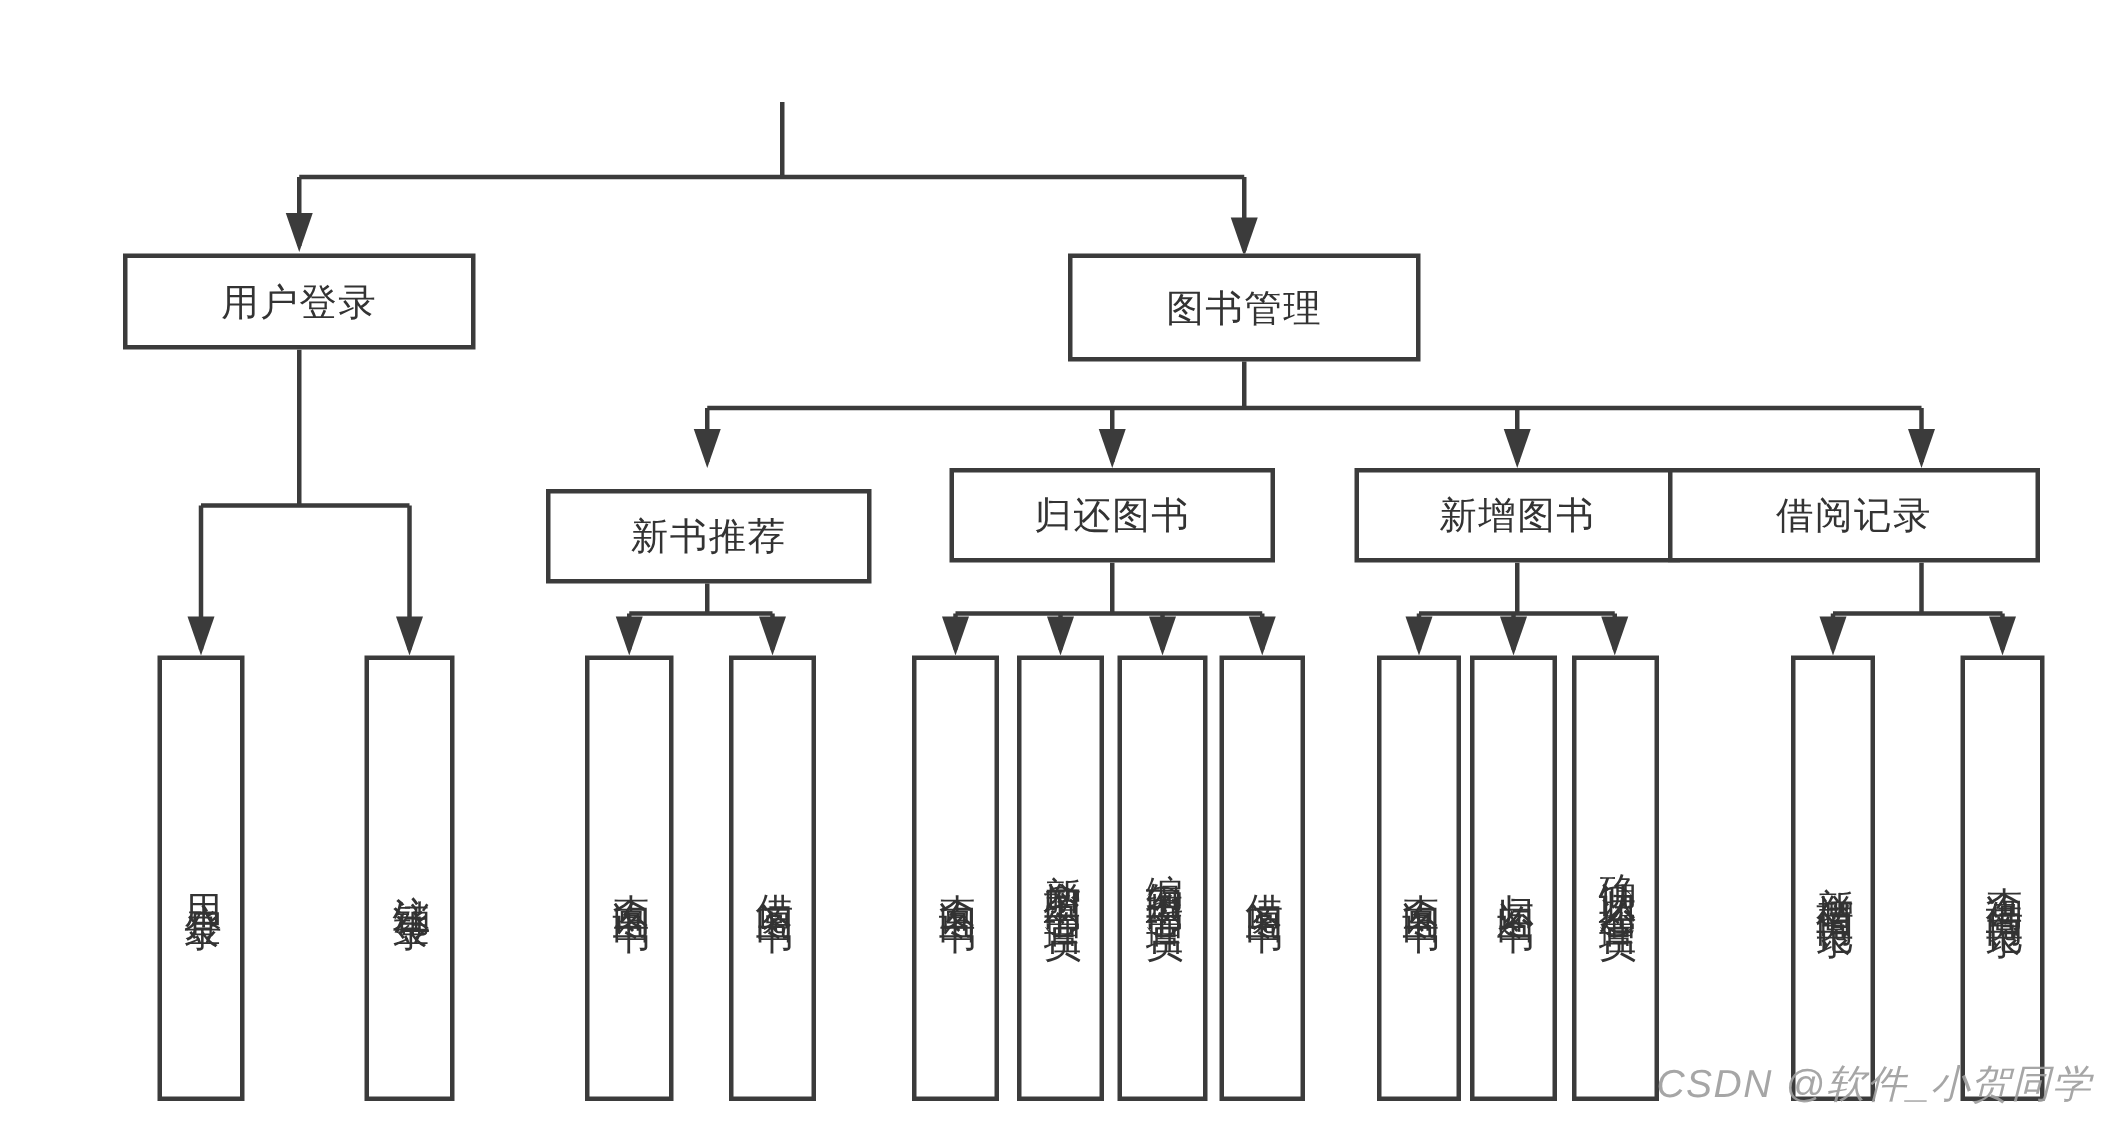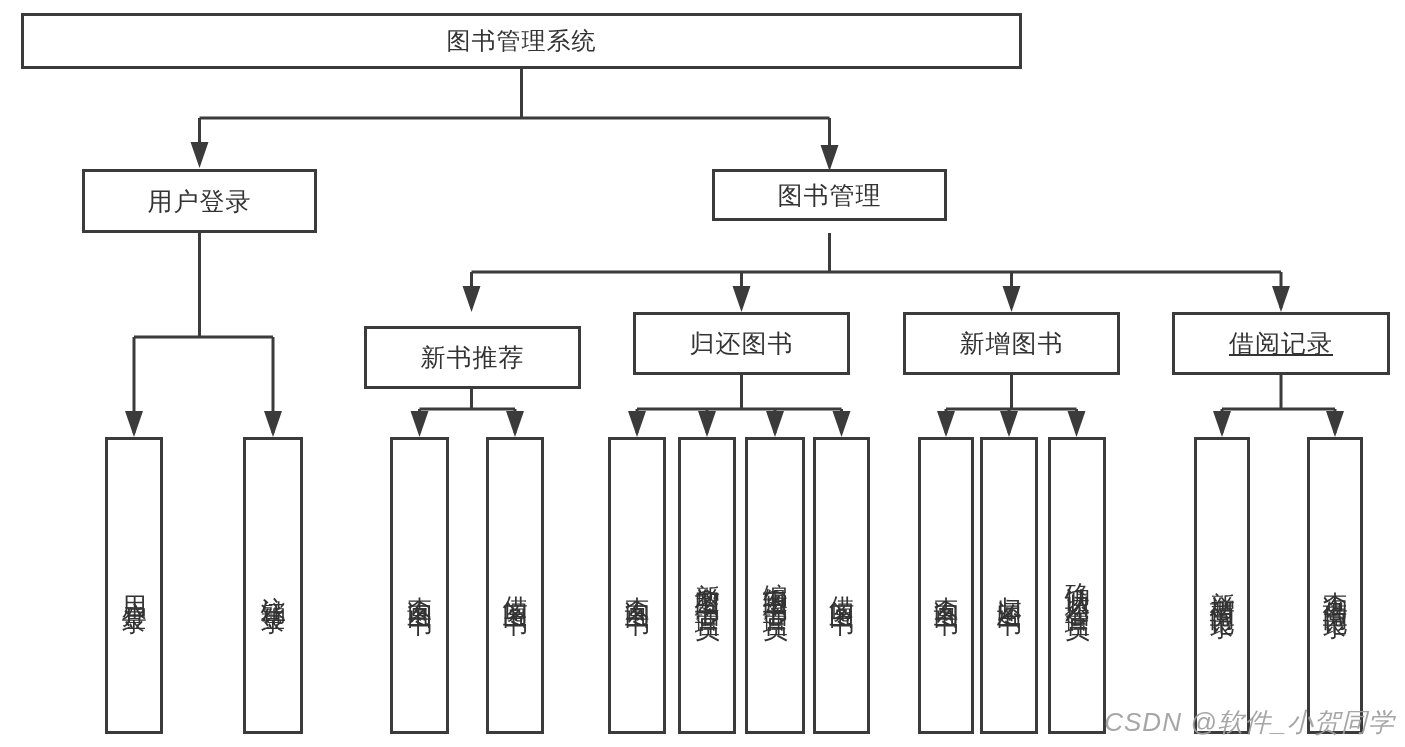--- a/index.html
+++ b/index.html
@@ -117,29 +117,28 @@
       <polygon points="766,411 784,411 775,437"></polygon>
       <polygon points="832.5,411 850.5,411 841.5,437"></polygon>
       <polygon points="937,411 955,411 946,437"></polygon>
       <polygon points="1000,411 1018,411 1009,437"></polygon>
       <polygon points="1067.5,411 1085.5,411 1076.5,437"></polygon>
       <polygon points="1213,411 1231,411 1222,437"></polygon>
       <polygon points="1326,411 1344,411 1335,437"></polygon>
     </g>
   </svg>
 
-  <div class="node h root" style="left:21px; top:13px; width:1001px; height:56px;">图书管理系统</div>
 
   <div class="node h" style="left:82px; top:169px; width:235px; height:64px;">用户登录</div>
-  <div class="node h" style="left:712px; top:169px; width:235px; height:52px;">图书管理</div>
+  <div class="node h" style="left:712px; top:169px; width:235px; height:72px;">图书管理</div>
 
   <div class="node h" style="left:364px; top:326px; width:217px; height:63px;font-family:Liberation Serif, serif;">新书推荐</div>
   <div class="node h" style="left:633px; top:312px; width:217px; height:63px;">归还图书</div>
   <div class="node h" style="left:903px; top:312px; width:217px; height:63px;">新增图书</div>
-  <div class="node h" style="left:1172px; top:312px; width:218px; height:63px;text-decoration:underline;">借阅记录</div>
+  <div class="node h" style="left:1112px; top:312px; width:248px; height:63px;">借阅记录</div>
 
   <div class="node v" style="left:105px; top:437px; width:58px; height:297px;">用户登录</div>
   <div class="node v" style="left:243px; top:437px; width:60px; height:297px;">注销登录</div>
 
   <div class="node v" style="left:390px; top:437px; width:59px; height:297px;">查询图书</div>
   <div class="node v" style="left:486px; top:437px; width:58px; height:297px;">借阅图书</div>
 
   <div class="node v" style="left:608px; top:437px; width:58px; height:297px;">查询图书</div>
   <div class="node v" style="left:678px; top:437px; width:58px; height:297px;">新增图书（管理员）</div>
   <div class="node v" style="left:745px; top:437px; width:60px; height:297px;">编辑图书（管理员）</div>

